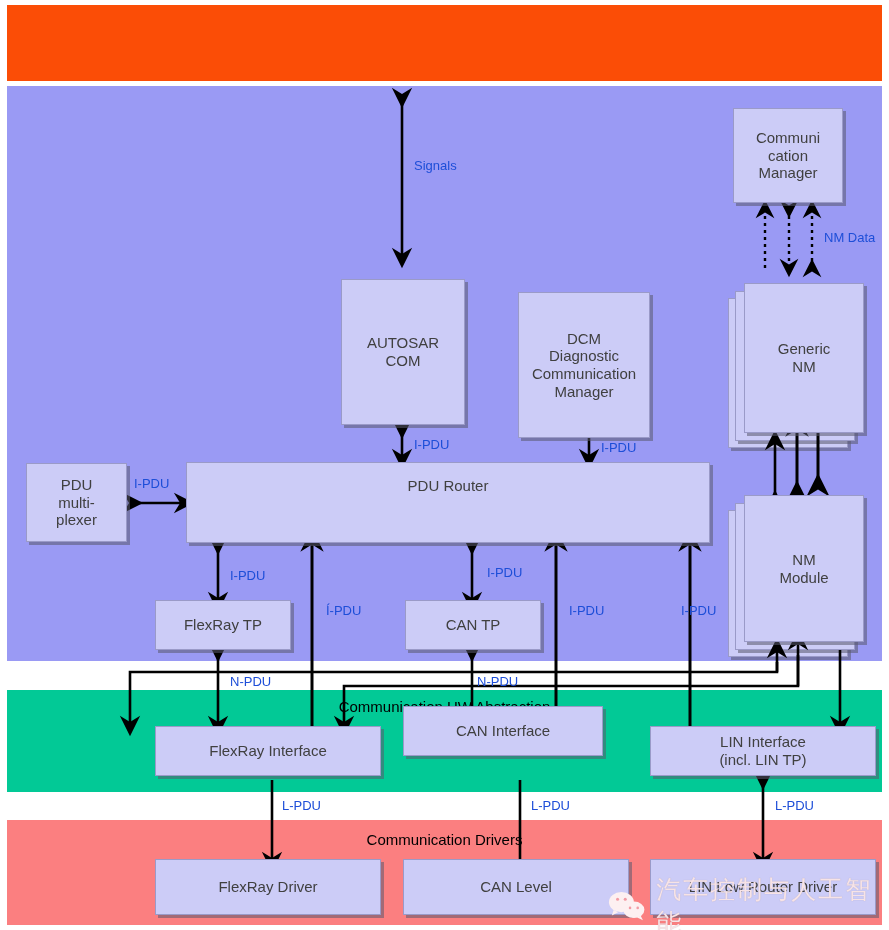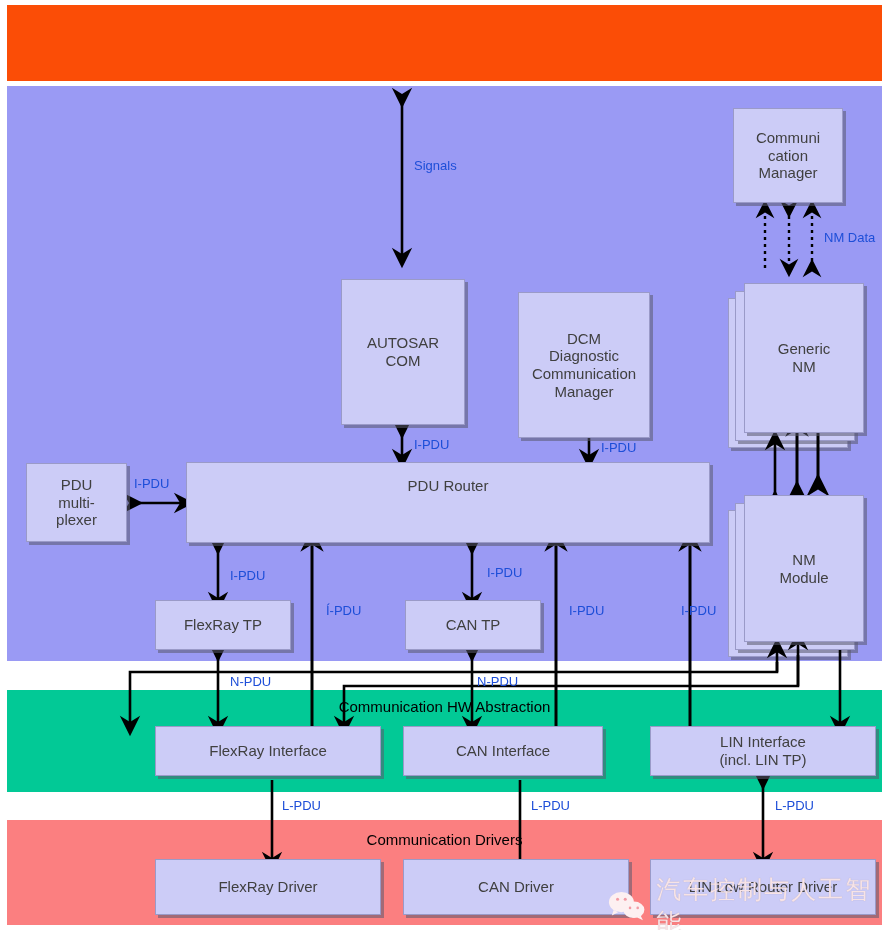--- a/index.html
+++ b/index.html
@@ -131,28 +131,28 @@
   <div class="box" style="left:26px;top:463px;width:101px;height:79px;white-space:pre-line;">PDU
 multi-
 plexer</div>
 
   <div class="box" style="left:155px;top:600px;width:136px;height:50px;">FlexRay TP</div>
 
   <div class="box" style="left:405px;top:600px;width:136px;height:50px;">CAN TP</div>
 
   <div class="box" style="left:155px;top:726px;width:226px;height:50px;">FlexRay Interface</div>
 
-  <div class="box" style="left:403px;top:726px;width:200px;height:50px;">CAN Interface</div>
+  <div class="box" style="left:403px;top:706px;width:200px;height:50px;">CAN Interface</div>
 
   <div class="box" style="left:650px;top:726px;width:226px;height:50px;white-space:pre-line;">LIN Interface
 (incl. LIN TP)</div>
 
   <div class="box" style="left:155px;top:859px;width:226px;height:56px;">FlexRay Driver</div>
 
-  <div class="box" style="left:403px;top:859px;width:226px;height:56px;">CAN Driver</div>
+  <div class="box" style="left:403px;top:859px;width:226px;height:56px;">CAN Level</div>
 
   <div class="box" style="left:650px;top:859px;width:226px;height:56px;">LIN Low Router Driver</div>
 
   <div class="lbl" style="left:414px;top:158px;">Signals</div>
 
   <div class="lbl" style="left:824px;top:230px;">NM Data</div>
 
   <div class="lbl" style="left:414px;top:437px;">I-PDU</div>
 
   <div class="lbl" style="left:601px;top:440px;">I-PDU</div>

